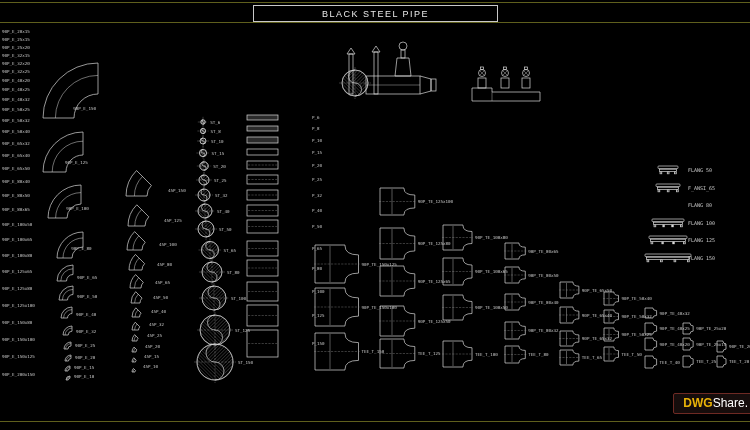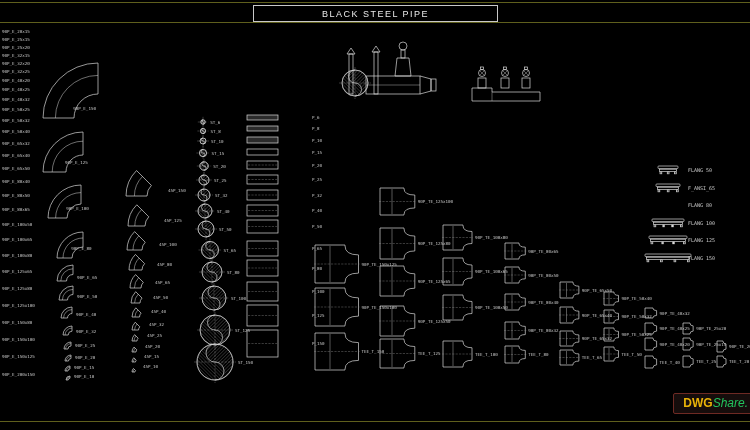--- a/index.html
+++ b/index.html
@@ -9,21 +9,21 @@
   #titlebox{position:absolute;left:253px;top:5px;width:243px;height:15px;
             border:1px solid #c8c8c8;display:flex;align-items:center;justify-content:center;}
   #titlebox span{color:#e9e9e9;font-family:"Liberation Sans",sans-serif;font-size:9px;
                  letter-spacing:1.5px;white-space:nowrap;}
   #cad{position:absolute;left:0;top:0;}
   #watermark{position:absolute;right:-8px;bottom:16px;padding:2px 9px 3px 9px;
              background:#160d0c;border:1px solid #6e2a24;border-radius:2px;
              font-family:"Liberation Sans",sans-serif;font-size:12px;font-weight:bold;
              white-space:nowrap;}
   #watermark .wm-red{color:#eab308;}
-  #watermark .wm-gray{color:#22c55e;font-weight:normal;font-style:italic;}
+  #watermark .wm-gray{color:#ffffff;font-weight:normal;}
 </style>
 </head>
 <body>
 
 <div id="stage">
   <div class="frameline" style="top:2px"></div>
   <div class="frameline" style="top:22px"></div>
   <div class="frameline" style="top:421px"></div>
 
   <div id="titlebox">

